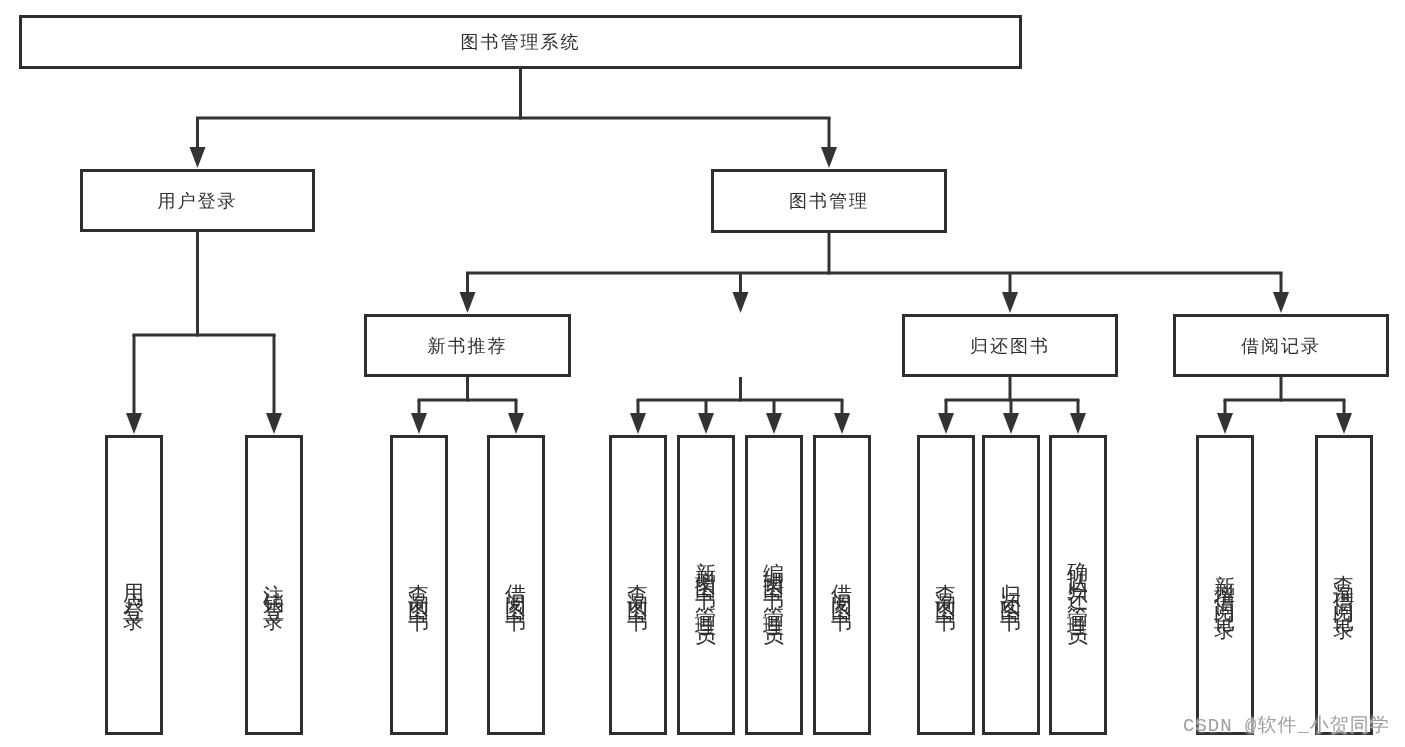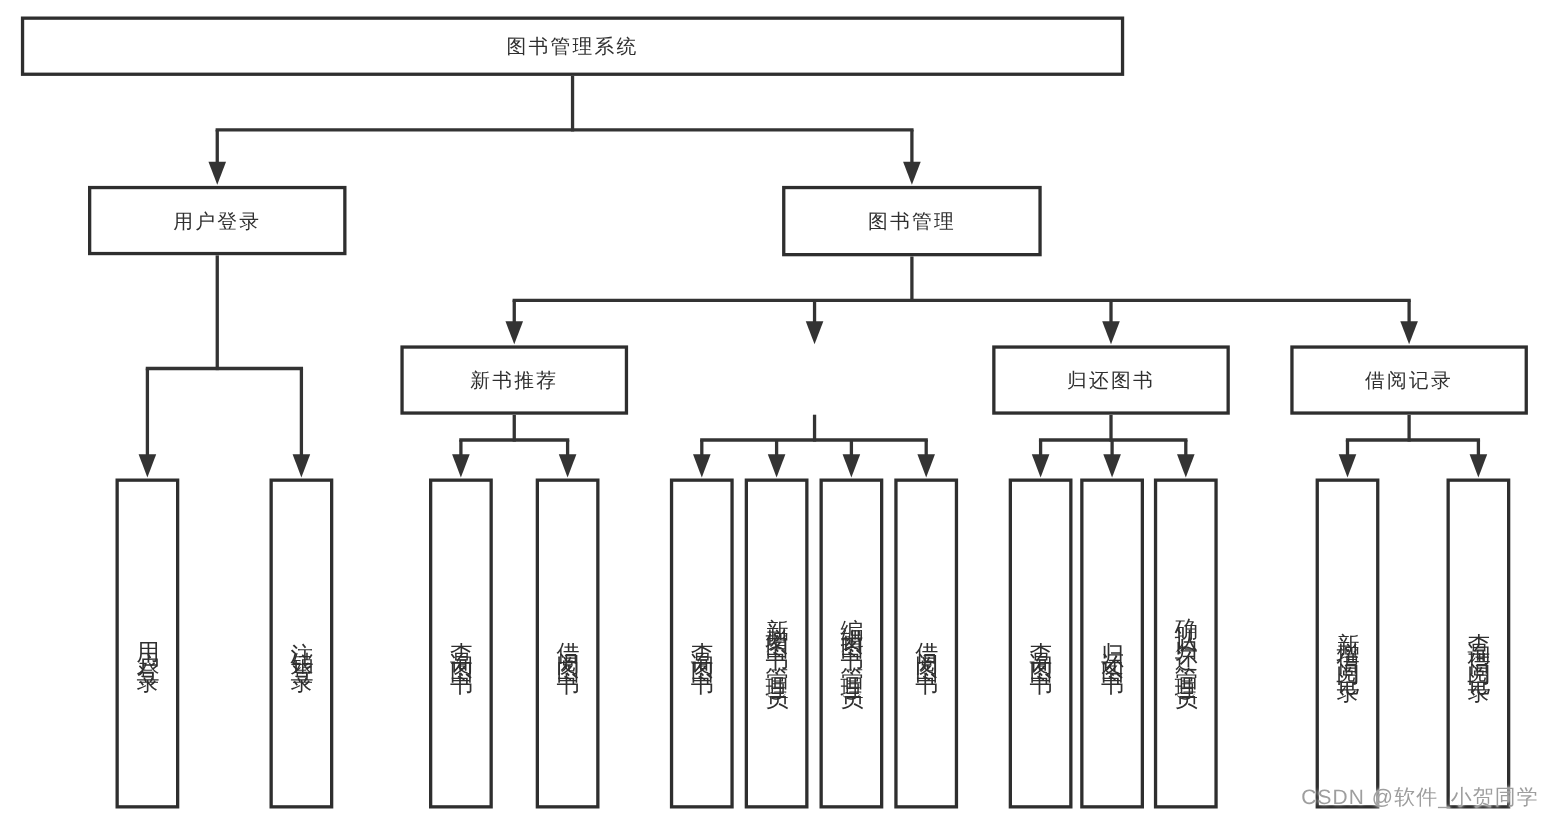--- a/index.html
+++ b/index.html
@@ -22,20 +22,21 @@
   .hlabel { font-size:18px; letter-spacing:2px; white-space:nowrap; }
   .vtext {
     writing-mode:vertical-rl; text-orientation:mixed;
     font-size:21px; letter-spacing:9px; line-height:1; white-space:nowrap;
   }
   .watermark {
     position:absolute; left:1183px; top:712px;
     font-size:19px; letter-spacing:1px; white-space:nowrap;
     color:var(--watermark,#9e9e9e);
     text-shadow:0 0 2px #ffffff, 0 0 4px #ffffff;
+    font-family:Liberation Mono, monospace;
   }
 </style>
 </head>
 <body>
 
 <div class="canvas">
 
   <svg class="wires" viewBox="0 0 1405 747" xmlns="http://www.w3.org/2000/svg" aria-hidden="true">
 
     <line x1="520.5" y1="69" x2="520.5" y2="119.5"></line>

